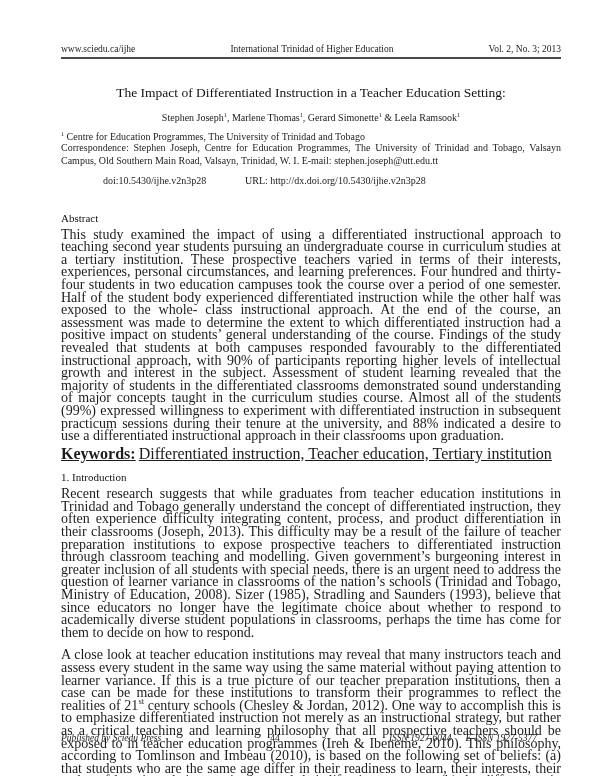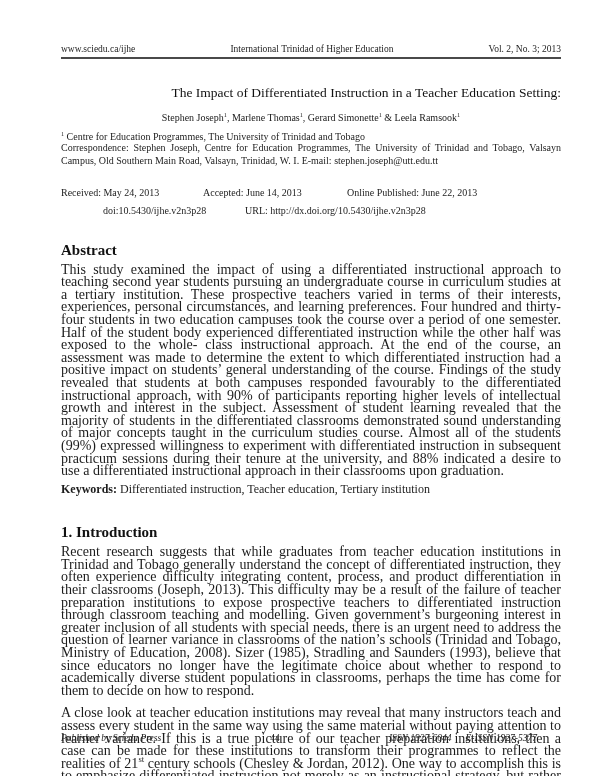--- a/index.html
+++ b/index.html
@@ -23,21 +23,21 @@
     justify-content: space-between;
     align-items: baseline;
     font-size: 9.5px;
     padding-bottom: 3px;
     border-bottom: 2px solid #4a4a4a;
     color: #222;
   }
   
   .title {
     margin-top: 22px;
-    text-align: right;
+    text-align: center;
     font-size: 13.5px;
     line-height: 24px;
     color: #111;
   }
   .title .tline { white-space: nowrap; }
   .authors {
     margin-top: 7px;
     text-align: center;
     font-size: 10px;
     color: #191919;
@@ -68,38 +68,39 @@
   .ids-row {
     margin-top: 7px;
     display: flex;
     font-size: 10px;
     white-space: nowrap;
     margin-left: 42px;
   }
   .ids-row .c1 { width: 142px; flex: none; }
   
   .section-heading {
-    font-weight: bold;
-    font-size: 15px;
+    font-weight: normal;
+    font-size: 11px;
     color: #111;
   }
   .abstract-heading { margin-top: 26px; }
   .body-para {
     margin-top: 5px;
     font-size: 14px;
     line-height: 12.6px;
     text-align: justify;
   }
   .keywords {
     margin-top: 5px;
-    font-size: 12px;
+    font-size: 16px;
     line-height: 12.6px;
+    text-decoration: underline;
   }
   .keywords .kw-label { font-weight: bold; margin-right: 3px; }
-  .intro-heading { margin-top: 29px; }
+  .intro-heading { margin-top: 11px; }
   .p2 { margin-top: 10px; }
   
   .running-footer {
     position: absolute;
     left: 61px;
     right: 63px;
     top: 733px;
     display: flex;
     justify-content: space-between;
     align-items: baseline;
@@ -123,25 +124,20 @@
   <div class="title">
     <div class="tline">The Impact of Differentiated Instruction in a Teacher Education Setting:</div>
   </div>
 
   <div class="authors"><span>Stephen Joseph</span><sup>1</sup><span>, </span><span>Marlene Thomas</span><sup>1</sup><span>, </span><span>Gerard Simonette</span><sup>1</sup><span> &amp; </span><span>Leela Ramsook</span><sup>1</sup></div>
 
   <div class="affiliation"><sup>1</sup><span> Centre for Education Programmes, The University of Trinidad and Tobago</span></div>
 
   <div class="correspondence">Correspondence: Stephen Joseph, Centre for Education Programmes, The University of Trinidad and Tobago, Valsayn Campus, Old Southern Main Road, Valsayn, Trinidad, W. I. E-mail: stephen.joseph@utt.edu.tt</div>
 
-  <div class="dates-row">
-    <span class="c1">Received: May 24, 2013</span>
-    <span class="c2">Accepted: June 14, 2013</span>
-    <span class="c3">Online Published: June 22, 2013</span>
-  </div>
 
   <div class="ids-row">
     <span class="c1">doi:10.5430/ijhe.v2n3p28</span>
     <span class="c2">URL: http://dx.doi.org/10.5430/ijhe.v2n3p28</span>
   </div>
 
   <div class="section-heading abstract-heading">Abstract</div>
   <div class="body-para">This study examined the impact of using a differentiated instructional approach to teaching second year students pursuing an undergraduate course in curriculum studies at a tertiary institution. These prospective teachers varied in terms of their interests, experiences, personal circumstances, and learning preferences. Four hundred and thirty-four students in two education campuses took the course over a period of one semester. Half of the student body experienced differentiated instruction while the other half was exposed to the whole- class instructional approach. At the end of the course, an assessment was made to determine the extent to which differentiated instruction had a positive impact on students’ general understanding of the course. Findings of the study revealed that students at both campuses responded favourably to the differentiated instructional approach, with 90% of participants reporting higher levels of intellectual growth and interest in the subject. Assessment of student learning revealed that the majority of students in the differentiated classrooms demonstrated sound understanding of major concepts taught in the curriculum studies course. Almost all of the students (99%) expressed willingness to experiment with differentiated instruction in subsequent practicum sessions during their tenure at the university, and 88% indicated a desire to use a differentiated instructional approach in their classrooms upon graduation.</div>
 
   <div class="keywords"><span class="kw-label">Keywords:</span><span>Differentiated instruction, Teacher education, Tertiary institution</span></div>

